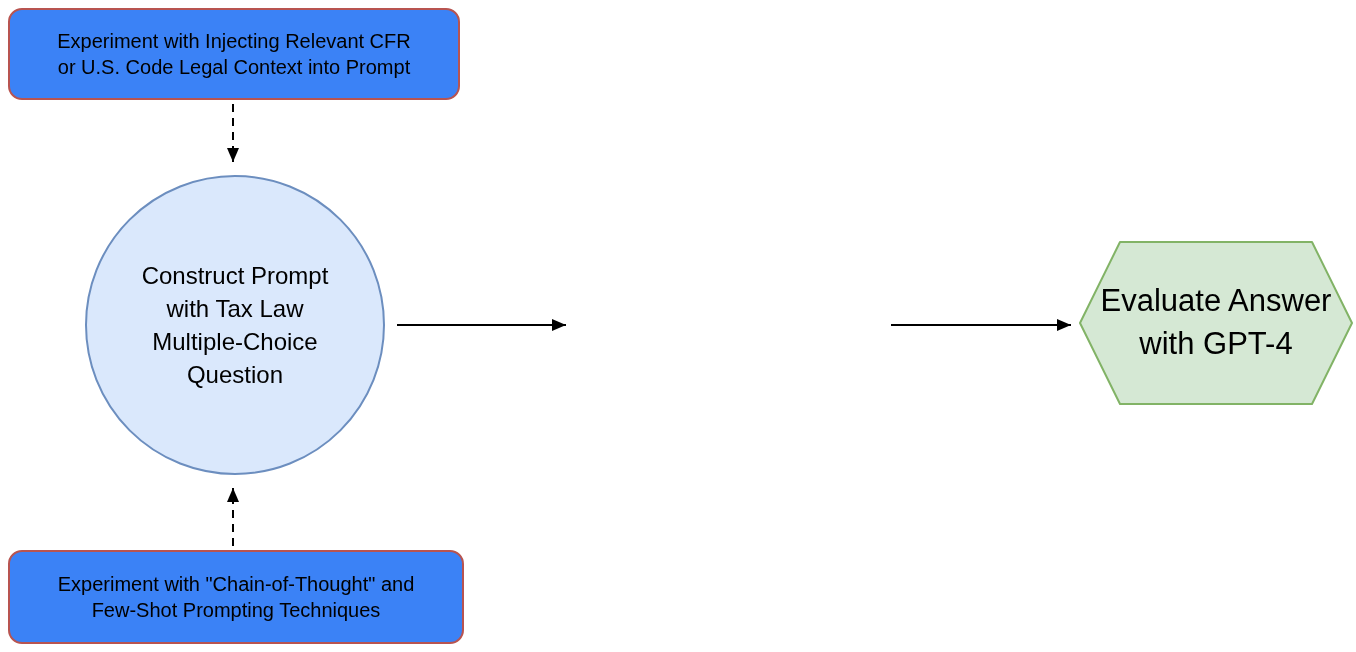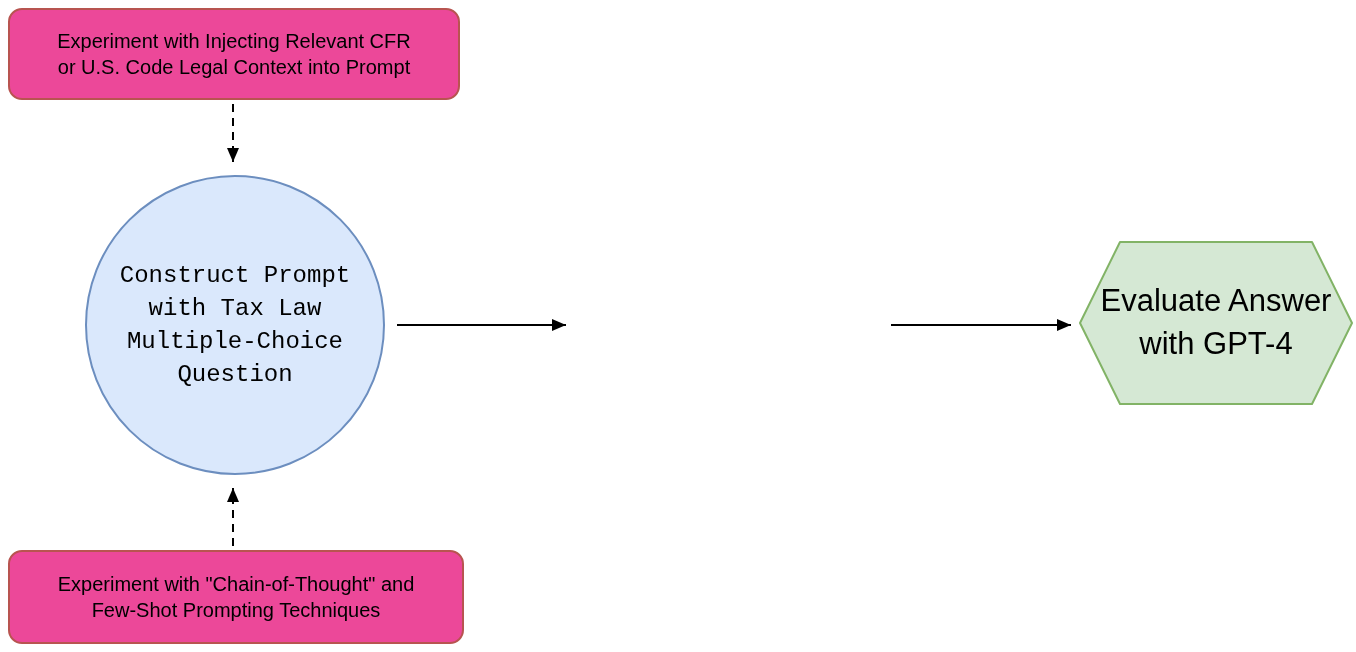--- a/index.html
+++ b/index.html
@@ -27,21 +27,21 @@
   .node {
     position: absolute;
     display: flex;
     align-items: center;
     justify-content: center;
     text-align: center;
     white-space: pre-line;
     box-sizing: border-box;
   }
   .note {
-    background: #ec4899;
+    background: #3b82f6;
     border: 2px solid #b85450;
     border-radius: 14px;
     font-size: 20px;
     line-height: 1.32;
   }
   .note-top {
     left: 8px;
     top: 8px;
     width: 452px;
     height: 92px;
@@ -55,21 +55,20 @@
   .circle-node {
     left: 85px;
     top: 175px;
     width: 300px;
     height: 300px;
     border-radius: 50%;
     background: #dae8fc;
     border: 2px solid #6c8ebf;
     font-size: 24px;
     line-height: 1.38;
-    font-family: Liberation Mono, monospace;
   }
   .process-node {
     left: 573px;
     top: 203px;
     width: 306px;
     height: 244px;
     background: #f8cecc;
     border: 2px solid #b85450;
     border-radius: 22px;
     font-size: 24px;

